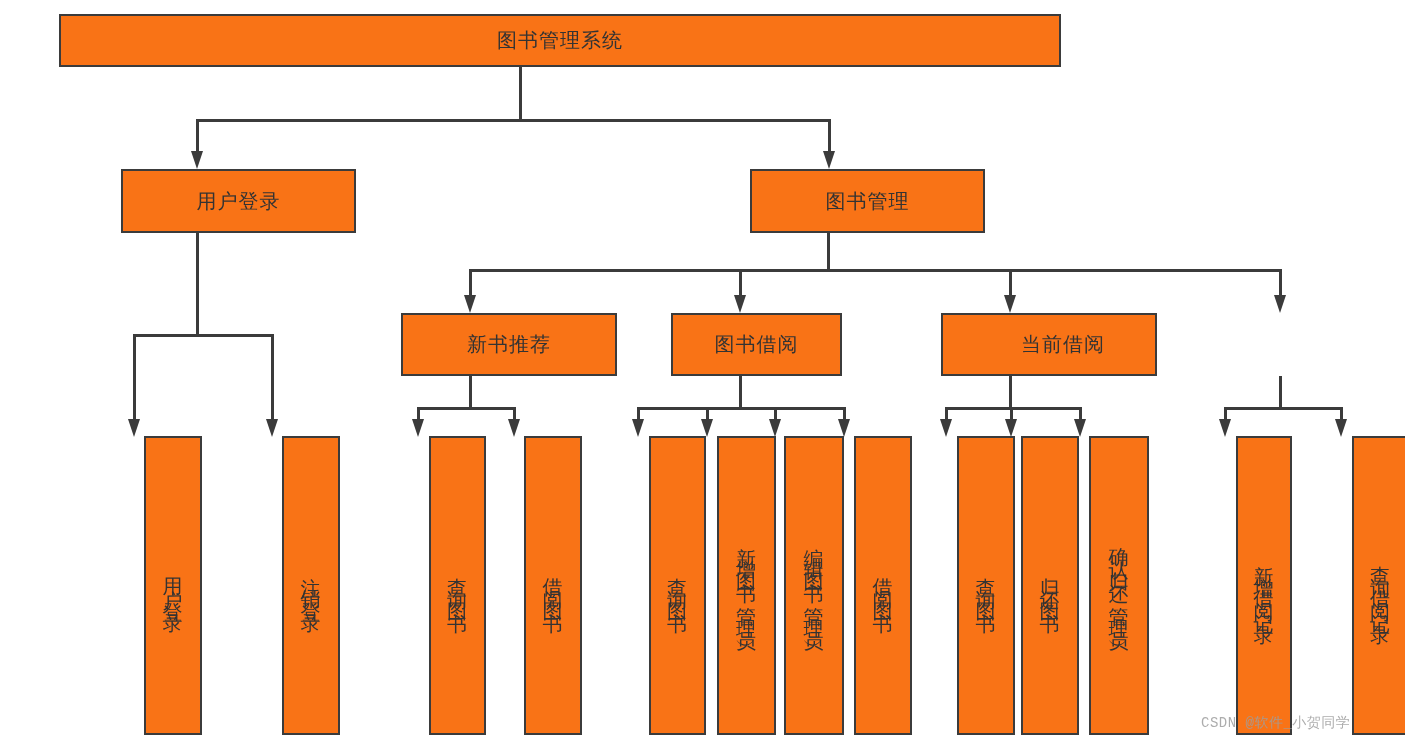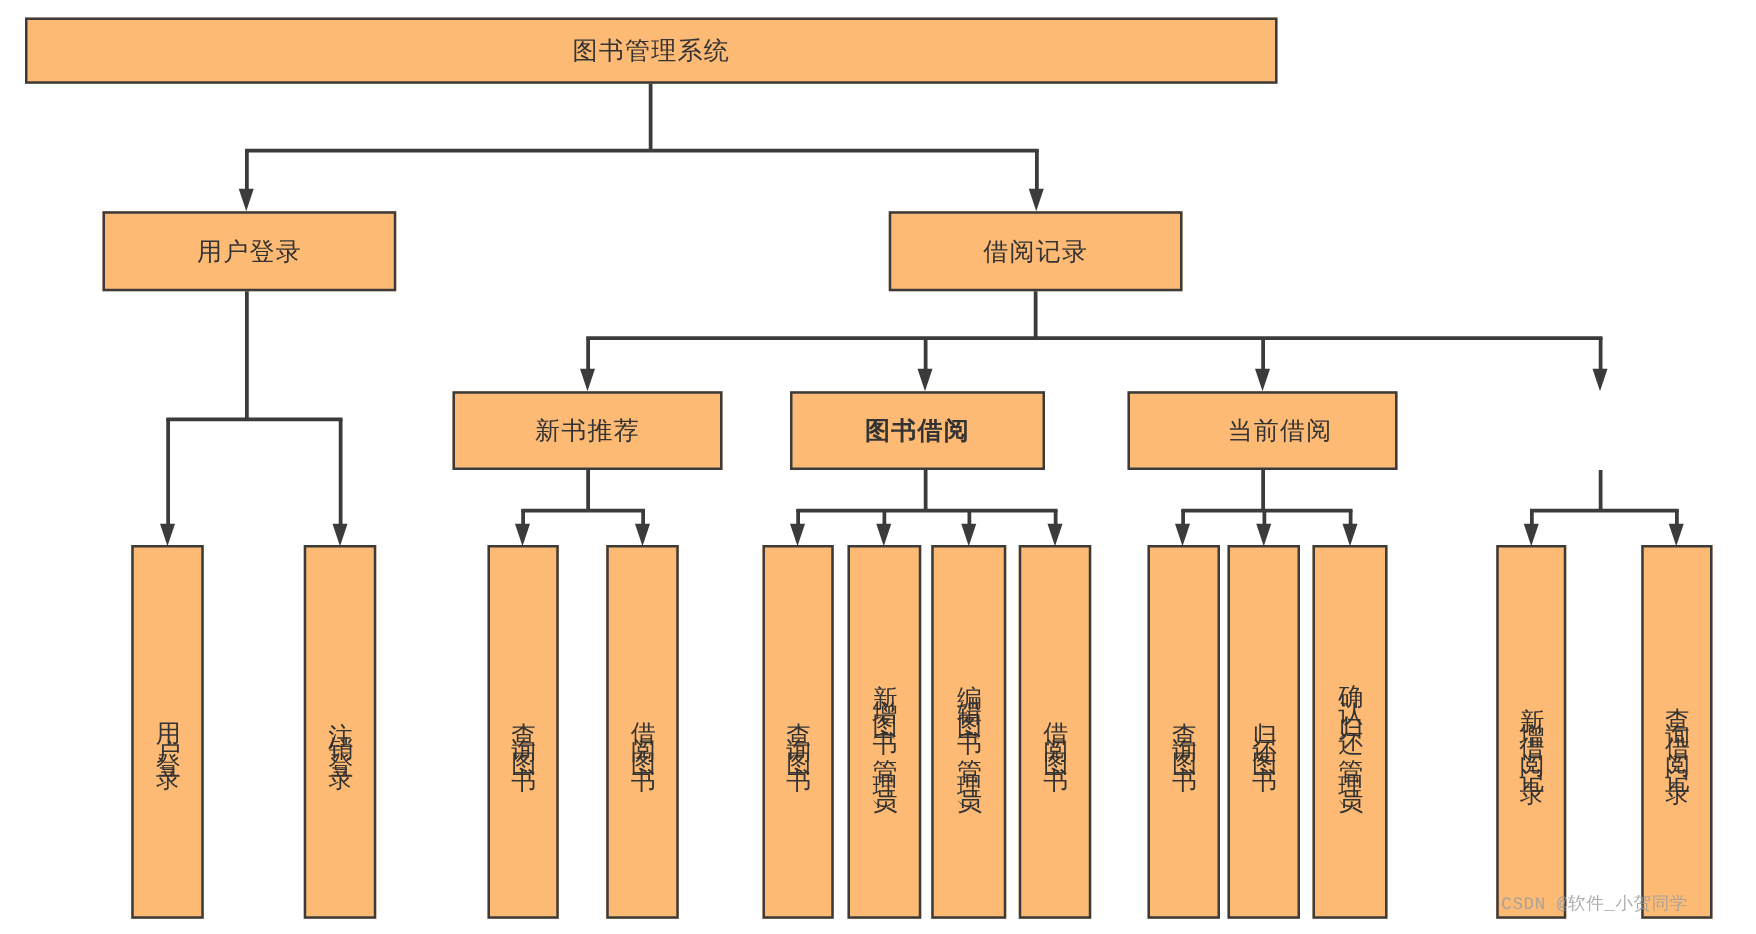--- a/index.html
+++ b/index.html
@@ -8,28 +8,29 @@
     position:relative;
     width:1405px;
     height:747px;
     background:var(--bg,#ffffff);
     font-family:"Liberation Sans","DejaVu Sans",sans-serif;
     overflow:hidden;
   }
   .node {
     position:absolute;
     border:2px solid var(--line,#3b3b3b);
-    background:#fdba74;
+    background:#f97316;
     display:flex;
     align-items:center;
     justify-content:center;
     color:var(--text,#333333);
     font-size:20px;
     letter-spacing:1px;
     white-space:nowrap;
+    margin-left:39px;
   }
   .leaf {
     writing-mode:vertical-rl;
     text-orientation:mixed;
     font-size:20px;
     letter-spacing:12px;
     line-height:1;
     white-space:normal;
   }
   .vline, .hline { position:absolute; background:var(--line,#3b3b3b); }
@@ -56,24 +57,24 @@
   }
 </style>
 </head>
 <body>
 
 <div id="canvas">
 
   <div class="node" style="left:20px;top:14px;width:1002px;height:53px;">图书管理系统</div>
 
   <div class="node" style="left:82px;top:169px;width:235px;height:64px;">用户登录</div>
-  <div class="node" style="left:711px;top:169px;width:235px;height:64px;">借阅记录</div>
+  <div class="node" style="left:711px;top:169px;width:235px;height:64px;">图书管理</div>
 
   <div class="node" style="left:362px;top:313px;width:216px;height:63px;">新书推荐</div>
-  <div class="node" style="left:632px;top:313px;width:204px;height:63px;font-weight:bold;">图书借阅</div>
+  <div class="node" style="left:632px;top:313px;width:171px;height:63px;">图书借阅</div>
   <div class="node" style="left:902px;top:313px;width:216px;height:63px;padding-left:28px;">当前借阅</div>
 
   <div class="node leaf" style="left:105px;top:436px;width:58px;height:299px;">用户登录</div>
   <div class="node leaf" style="left:243px;top:436px;width:58px;height:299px;">注销登录</div>
   <div class="node leaf" style="left:390px;top:436px;width:57px;height:299px;">查询图书</div>
   <div class="node leaf" style="left:485px;top:436px;width:58px;height:299px;">借阅图书</div>
   <div class="node leaf" style="left:610px;top:436px;width:57px;height:299px;">查询图书</div>
   <div class="node leaf" style="left:678px;top:436px;width:59px;height:299px;">新增图书（管理员）</div>
   <div class="node leaf" style="left:745px;top:436px;width:60px;height:299px;">编辑图书（管理员）</div>
   <div class="node leaf" style="left:815px;top:436px;width:58px;height:299px;">借阅图书</div>

